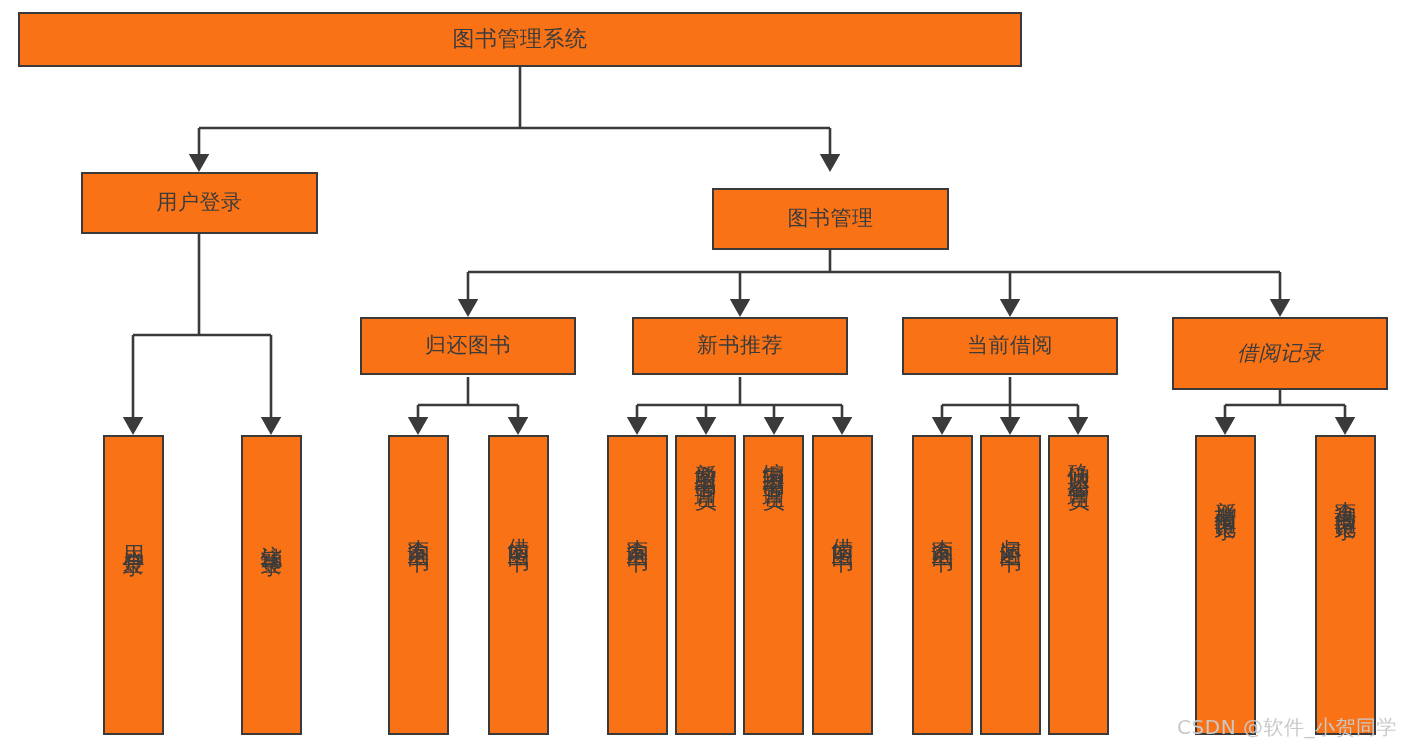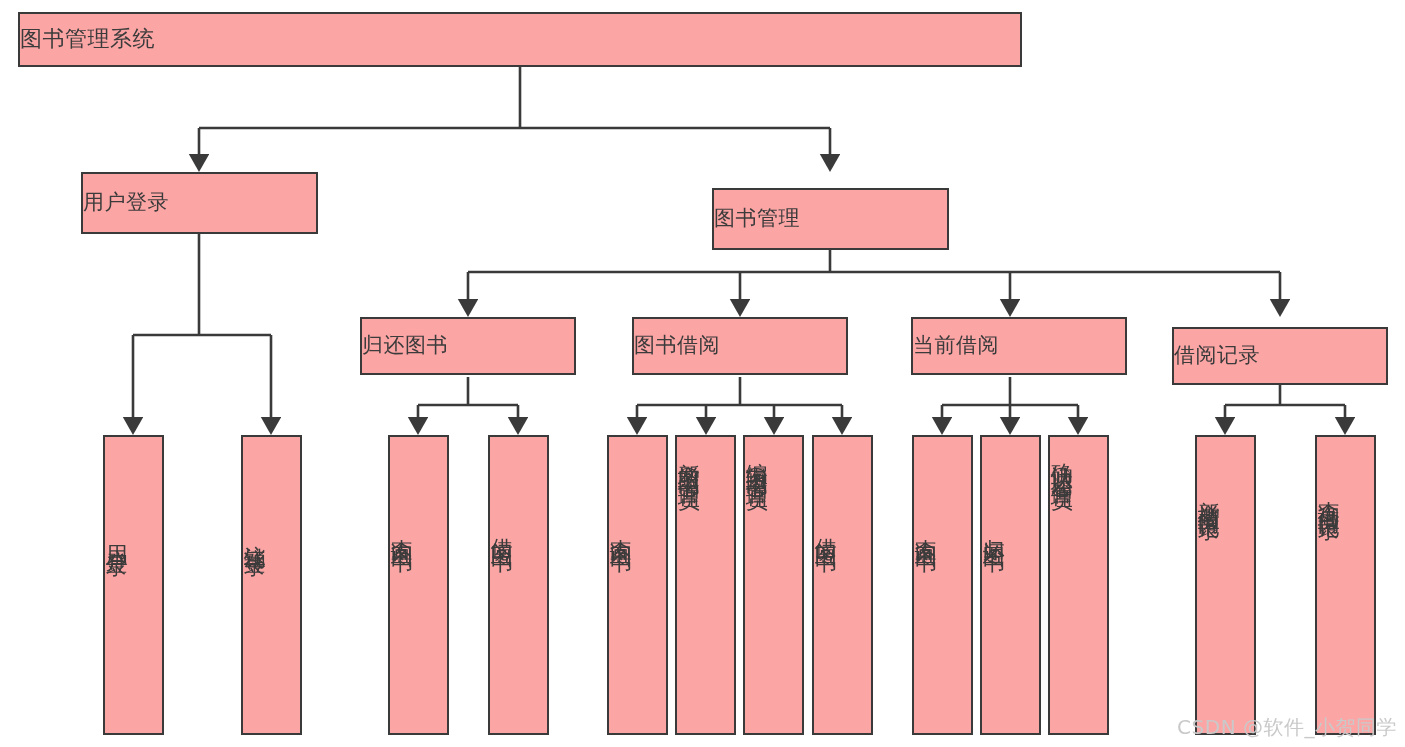--- a/index.html
+++ b/index.html
@@ -19,25 +19,25 @@
     position: absolute;
     left: 0;
     top: 0;
     width: 1405px;
     height: 747px;
     pointer-events: none;
   }
   .node {
     position: absolute;
     box-sizing: border-box;
-    background: #fca5a5;
+    background: #f97316;
     border: 2.5px solid #3a3a3a;
     display: flex;
     align-items: center;
-    justify-content: flex-start;
+    justify-content: center;
     color: #3b3b3b;
     z-index: 2;
   }
   .node-label {
     display: block;
     text-align: center;
     line-height: 1.12;
     color: #3b3b3b;
     letter-spacing: 0.5px;
   }
@@ -138,28 +138,28 @@
 
   <div class="node" style="left:712px; top:188px; width:237px; height:62px;">
     <span class="node-label h-label">图书管理</span>
   </div>
 
   <div class="node" style="left:360px; top:317px; width:216px; height:58px;">
     <span class="node-label h-label">归还图书</span>
   </div>
 
   <div class="node" style="left:632px; top:317px; width:216px; height:58px;">
-    <span class="node-label h-label">图书借阅</span>
-  </div>
-
-  <div class="node" style="left:902px; top:317px; width:216px; height:58px;margin-left:9px;">
+    <span class="node-label h-label">新书推荐</span>
+  </div>
+
+  <div class="node" style="left:902px; top:317px; width:216px; height:58px;">
     <span class="node-label h-label">当前借阅</span>
   </div>
 
-  <div class="node" style="left:1172px; top:327px; width:216px; height:58px;">
+  <div class="node" style="left:1172px; top:317px; width:216px; height:73px;font-style:italic;">
     <span class="node-label h-label">借阅记录</span>
   </div>
 
   <div class="node leaf" style="left:103px; top:435px; width:61px; height:300px;">
     <span class="node-label v-label" style="margin-top:84px;">用户登录</span>
   </div>
 
   <div class="node leaf" style="left:241px; top:435px; width:61px; height:300px;">
     <span class="node-label v-label" style="margin-top:84px;">注销登录</span>
   </div>

